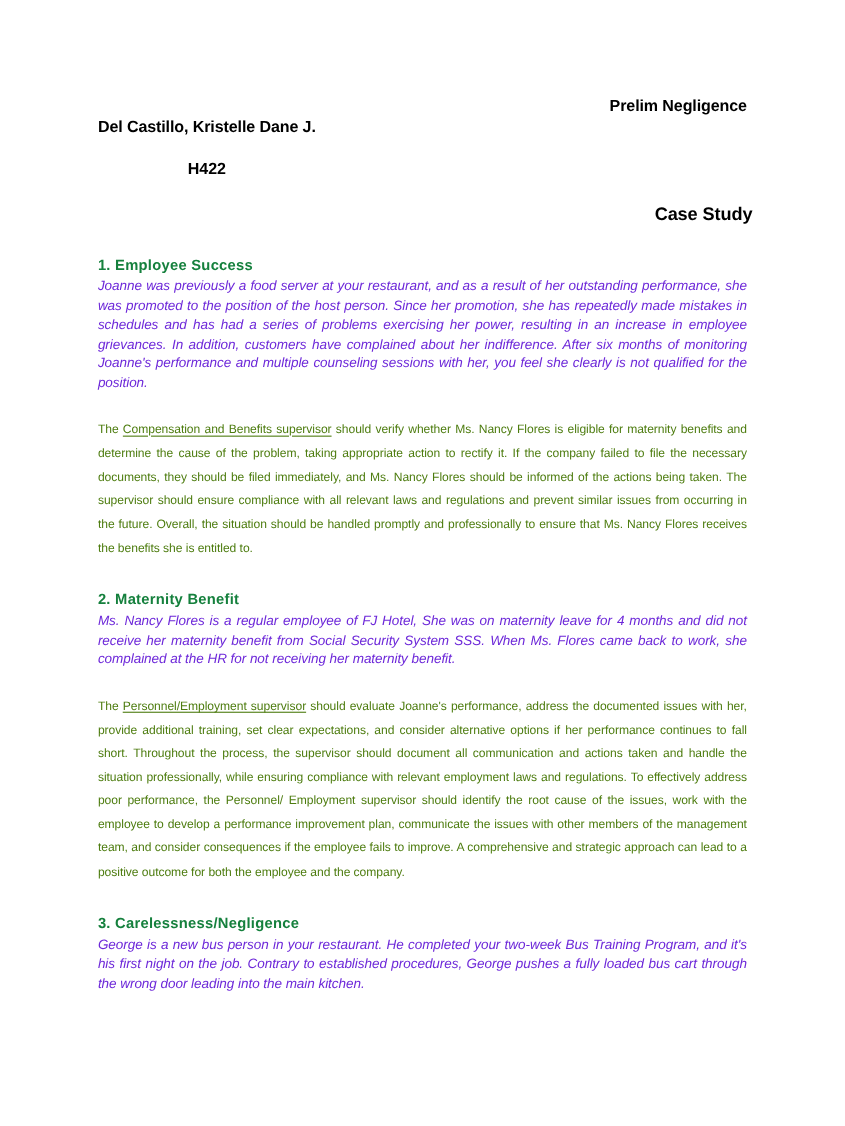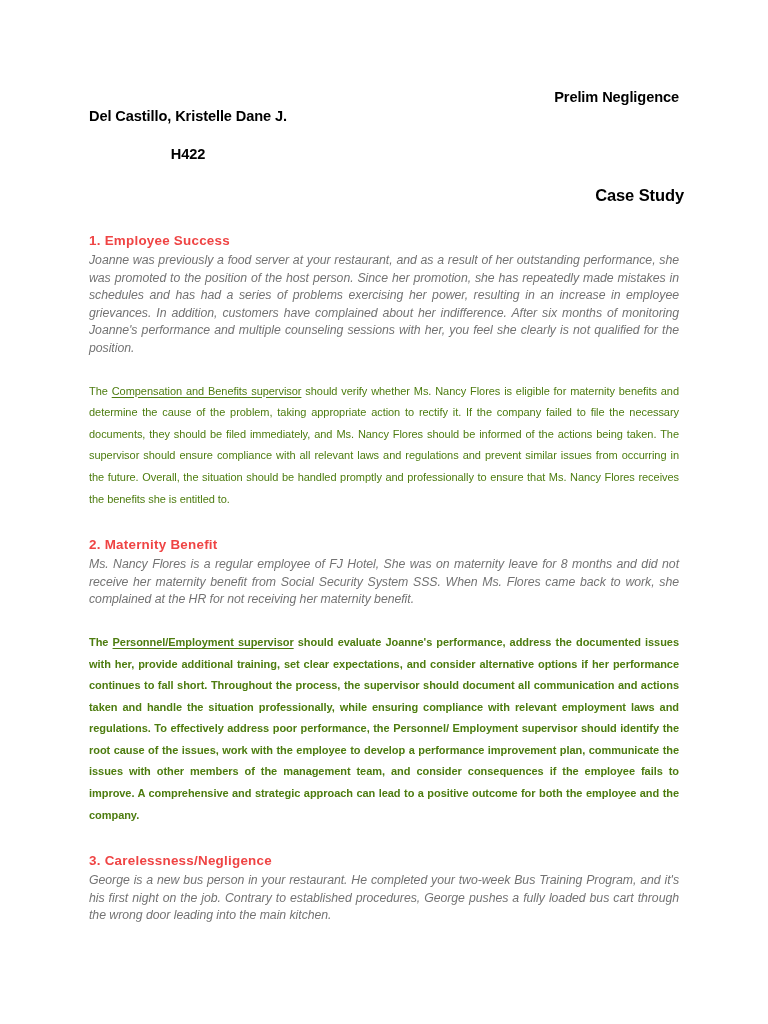--- a/index.html
+++ b/index.html
@@ -68,46 +68,45 @@
   }
 
   
   .section {
     margin-top: 26px;
   }
   .section:first-of-type {
     margin-top: 28px;
   }
   .section-heading {
-    color: #ef4444;
+    color: #15803d;
     font-weight: bold;
     font-size: 13.4px;
     line-height: 17px;
     letter-spacing: 0.25px;
     margin: 0 0 3px 0;
   }
   .scenario {
-    color: #737373;
+    color: #6d28d9;
     font-style: italic;
     font-size: 12.3px;
     line-height: 17.6px;
     text-align: justify;
     margin: 0;
     letter-spacing: -0.05px;
   }
   .response {
     color: #4d7c0f;
     font-size: 11px;
     line-height: 21.6px;
     text-align: justify;
     margin: 23px 0 0 0;
     letter-spacing: -0.05px;
   }
   .response.tight {
-    font-weight: bold;
   }
   .underlined {
     text-decoration: underline;
     text-underline-offset: 2px;
   }
 </style>
 </head>
 <body>
 
 <div class="page">
@@ -125,21 +124,21 @@
     </div>
 
     <div class="section">
       <div class="section-heading">1. Employee Success</div>
       <p class="scenario">Joanne was previously a food server at your restaurant, and as a result of her outstanding performance, she was promoted to the position of the host person.  Since her promotion, she has repeatedly made mistakes in schedules and has had a series of problems exercising her power, resulting in an increase in employee grievances.  In addition, customers have complained about her indifference.  After six months of monitoring Joanne's performance and multiple counseling sessions with her, you feel she clearly is not qualified for the position.</p>
       <p class="response"><span>The </span><span class="underlined">Compensation and Benefits supervisor</span><span> should verify whether Ms. Nancy Flores is eligible for maternity benefits and determine the cause of the problem, taking appropriate action to rectify it. If the company failed to file the necessary documents, they should be filed immediately, and Ms. Nancy Flores should be informed of the actions being taken. The supervisor should ensure compliance with all relevant laws and regulations and prevent similar issues from occurring in the future. Overall, the situation should be handled promptly and professionally to ensure that Ms. Nancy Flores receives the benefits she is entitled to.</span></p>
     </div>
 
     <div class="section">
       <div class="section-heading">2. Maternity Benefit</div>
-      <p class="scenario">Ms. Nancy Flores is a regular employee of FJ Hotel, She was on maternity leave for 8 months and did not receive her maternity benefit from Social Security System SSS. When Ms. Flores came back to work, she complained at the HR for not receiving her maternity benefit.</p>
+      <p class="scenario">Ms. Nancy Flores is a regular employee of FJ Hotel, She was on maternity leave for 4 months and did not receive her maternity benefit from Social Security System SSS. When Ms. Flores came back to work, she complained at the HR for not receiving her maternity benefit.</p>
       <p class="response tight"><span>The </span><span class="underlined">Personnel/Employment supervisor</span><span> should evaluate Joanne's performance, address the documented issues with her, provide additional training, set clear expectations, and consider alternative options if her performance continues to fall short. Throughout the process, the supervisor should document all communication and actions taken and handle the situation professionally, while ensuring compliance with relevant employment laws and regulations. To effectively address poor performance, the Personnel/ Employment supervisor should identify the root cause of the issues, work with the employee to develop a performance improvement plan, communicate the issues with other members of the management team, and consider consequences if the employee fails to improve. A comprehensive and strategic approach can lead to a positive outcome for both the employee and the company.</span></p>
     </div>
 
     <div class="section">
       <div class="section-heading">3. Carelessness/Negligence</div>
       <p class="scenario">George is a new bus person in your restaurant.  He completed your two-week Bus Training Program, and it's his first night on the job.  Contrary to established procedures, George pushes a fully loaded bus cart through the wrong door leading into the main kitchen.</p>
     </div>
 
   </div>
 </div>

